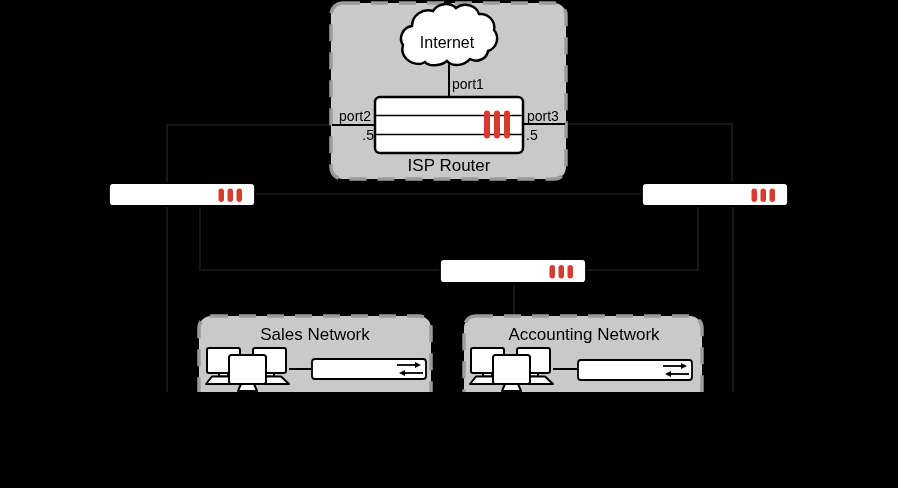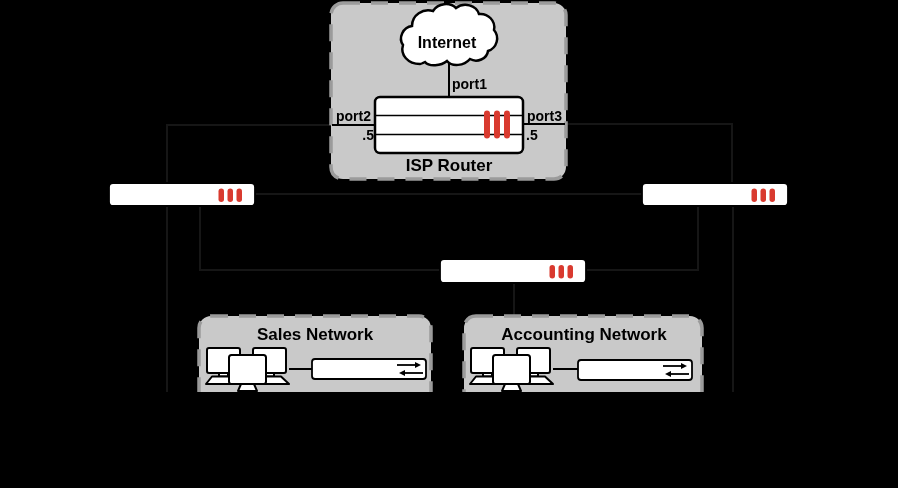--- a/index.html
+++ b/index.html
@@ -5,21 +5,21 @@
   :root{
     --background:#000000;
     --zone-fill:#c9c9c9;
     --zone-border:#9b9b9b;
     --device-fill:#ffffff;
     --accent-red:#d93a2f;
     --hidden-wire:#161616;
     --ink:#000000;
   }
   html,body{margin:0;padding:0;background:var(--background);}
-  #canvas{position:relative;width:898px;height:392px;background:var(--background);overflow:hidden;font-weight:bold;}
+  #canvas{position:relative;width:898px;height:392px;background:var(--background);overflow:hidden;}
   svg{display:block;}
   text{font-family:"Liberation Sans","DejaVu Sans",sans-serif;fill:var(--ink);}
   .wire{stroke:var(--hidden-wire);stroke-width:2;fill:none;}
   .blkwire{stroke:var(--ink);stroke-width:2;fill:none;}
   .zone{fill:var(--zone-fill);stroke:var(--zone-border);stroke-width:3.5;stroke-dasharray:17 11;}
   .node{fill:var(--device-fill);stroke:var(--ink);stroke-width:1.8;}
   .router{fill:var(--device-fill);stroke:var(--ink);stroke-width:2.5;}
   .innerline{stroke:var(--ink);stroke-width:1.6;}
   .bar{fill:var(--accent-red);}
   .pc{fill:var(--device-fill);stroke:var(--ink);stroke-width:2;stroke-linejoin:round;}

